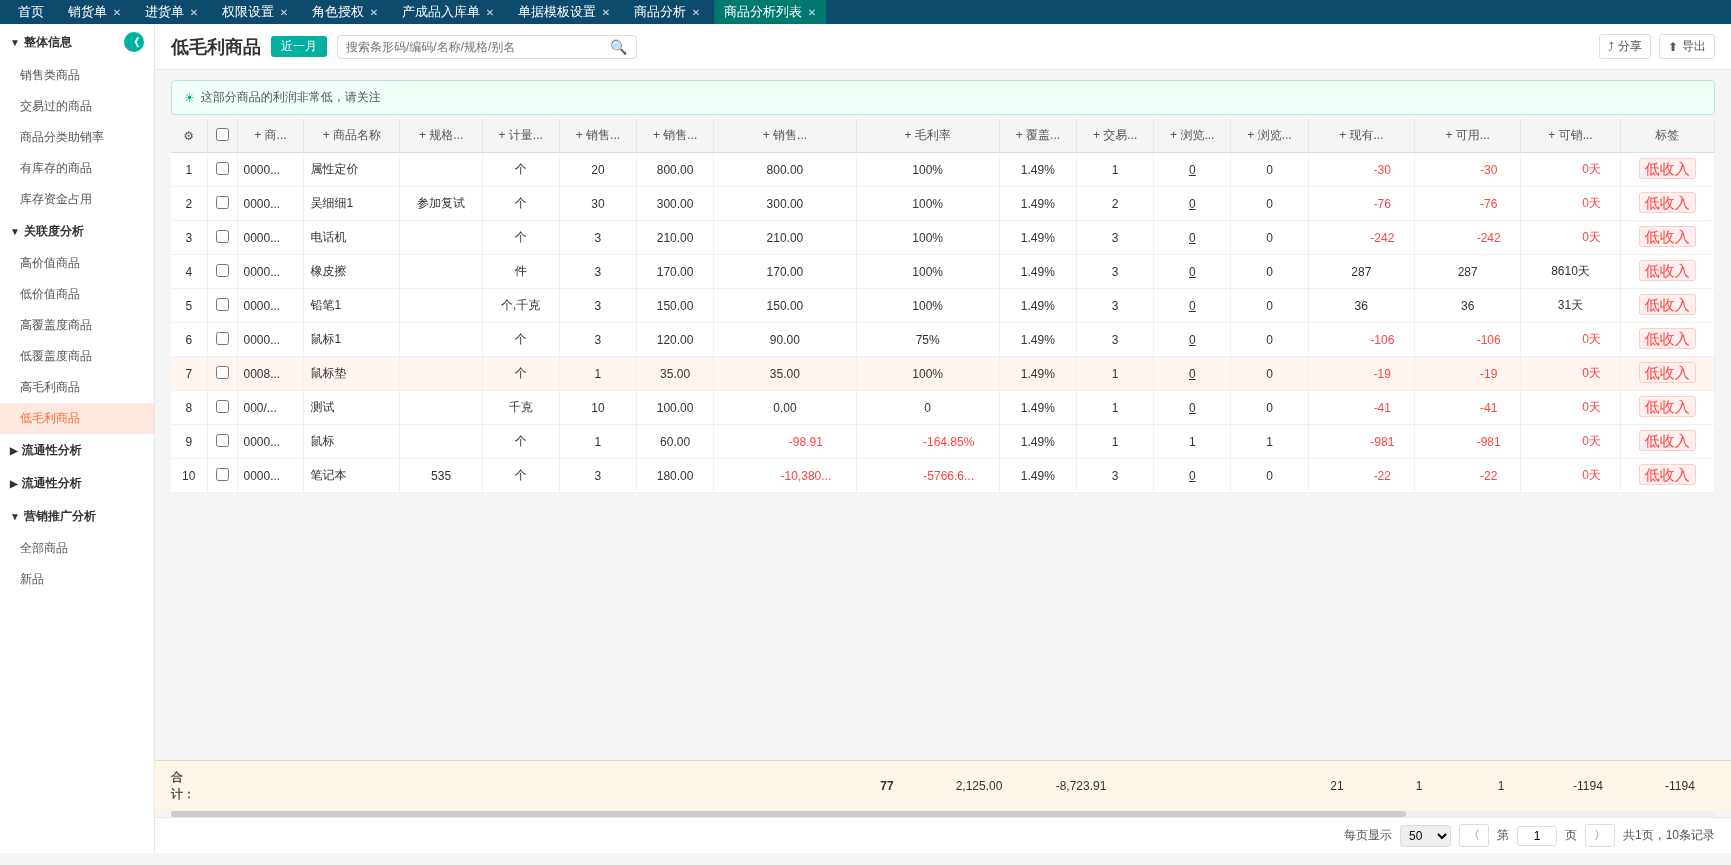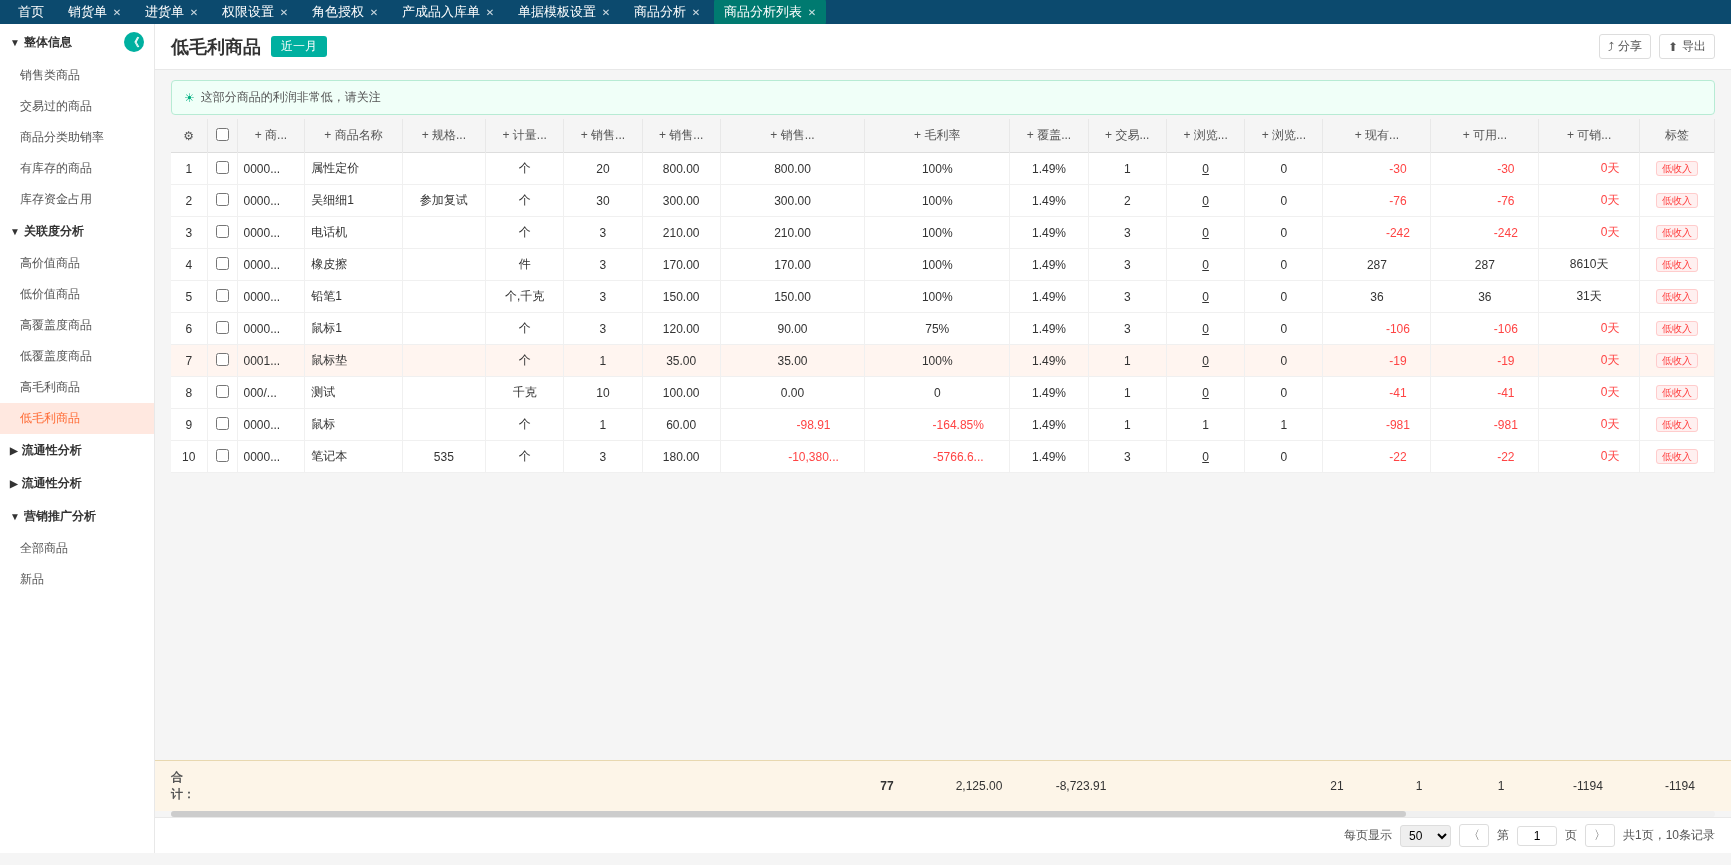--- a/index.html
+++ b/index.html
@@ -188,21 +188,21 @@
       white-space: nowrap;
     }
     tbody td.left { text-align: left; }
     .red-text { color: #ff4444; padding-left: 48px; }
     .tag-low-income {
       background: #fff0f0;
       color: #ff4444;
       border: 1px solid #ffcccc;
       border-radius: 3px;
       padding: 1px 5px;
-      font-size: 10px;
+      font-size: 15px;
     }
     .underline { text-decoration: underline; color: #333; }
 
     
     .table-footer {
       background: #fdf5e8;
       border-top: 1px solid #e8d8b0;
       padding: 8px 16px;
       display: flex;
       align-items: center;
@@ -307,20 +307,24 @@
     </div>
     <div class="sidebar-item">全部商品</div>
     <div class="sidebar-item">新品</div>
   </aside>
 
   <div class="content">
 
     <div class="content-header">
       <span class="page-title">低毛利商品</span>
       <span class="tag-btn">近一月</span>
+      <div class="search-box">
+        <input type="text" placeholder="搜索条形码/编码/名称/规格/别名" style="">
+        <span style="color:#aaa; font-size:14px;">🔍</span>
+      </div>
       <div class="header-actions">
         <div class="action-btn">
           <span>⤴</span>
           <span>分享</span>
         </div>
         <div class="action-btn">
           <span>⬆</span>
           <span>导出</span>
         </div>
       </div>
@@ -472,21 +476,21 @@
     <td><span class="underline">0</span></td>
     <td>0</td>
     <td class="red-text">-106</td>
     <td class="red-text">-106</td>
     <td class="red-text">0天</td>
     <td><span class="tag-low-income">低收入</span></td>
   </tr>
             <tr class="highlighted">
     <td>7</td>
     <td><input type="checkbox" style=""></td>
-    <td class="left">0001...</td>
+    <td class="left">0008...</td>
     <td class="left">鼠标垫</td>
     <td></td>
     <td>个</td>
     <td>1</td>
     <td>35.00</td>
     <td class="">35.00</td>
     <td class="">100%</td>
     <td>1.49%</td>
     <td>1</td>
     <td><span class="underline">0</span></td>

